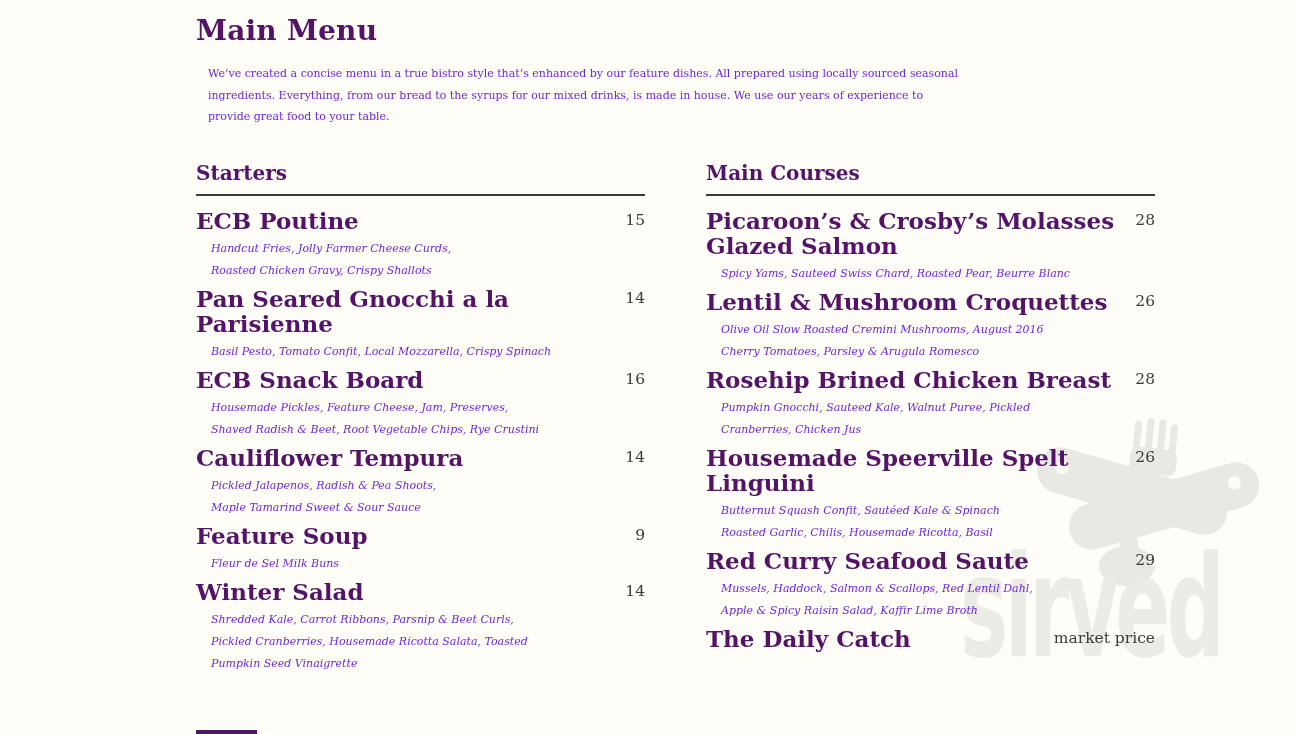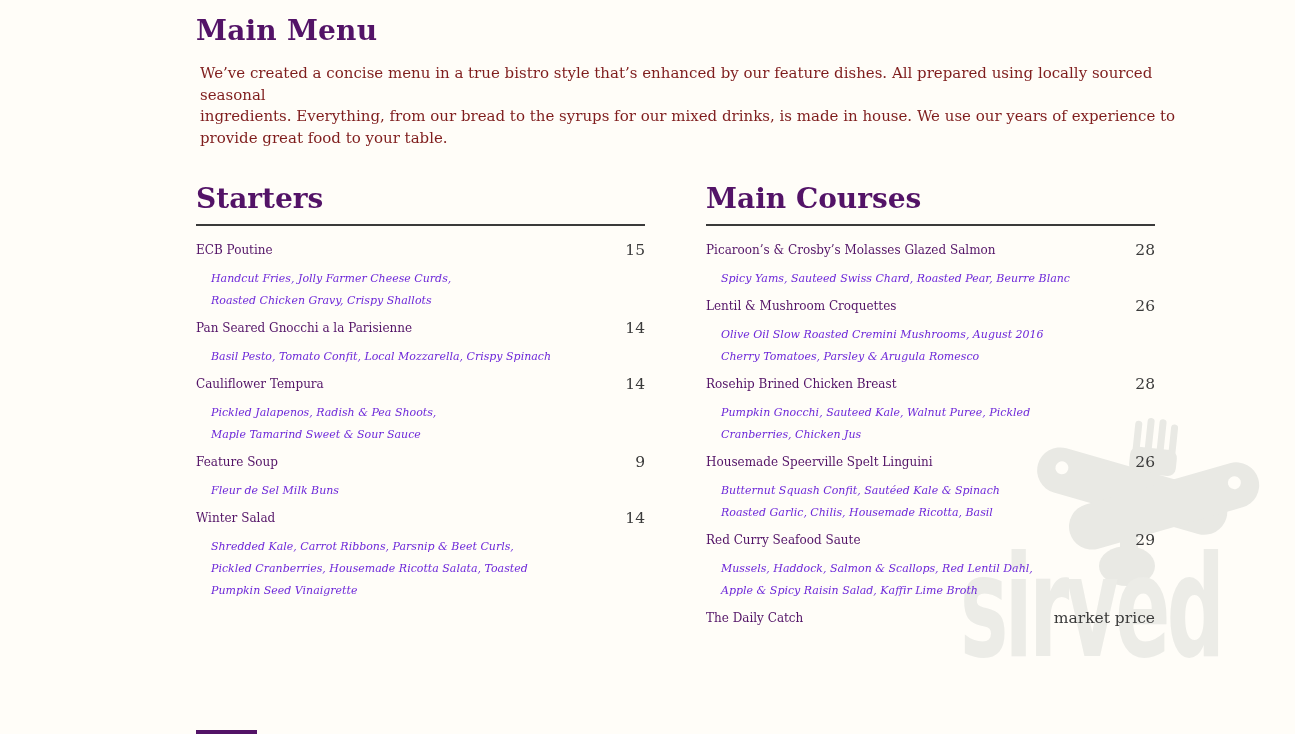--- a/index.html
+++ b/index.html
@@ -31,46 +31,46 @@
 
   .page-title {
     color: #531367;
     font-size: 28px;
     font-weight: 700;
     margin: 0 0 16px 0;
     letter-spacing: 0.2px;
   }
 
   .intro {
-    font-size: 15px;
+    font-size: 11px;
     line-height: 21.5px;
-    color: #7f1d1d;
-    margin: 0 0 33px 4px;
+    color: #6d28d9;
+    margin: 0 0 33px 12px;
     max-width: 1010px;
     white-space: pre-line;
   }
 
   .columns { display: flex; gap: 61px; width: 959px; }
   .col { width: 449px; flex: 0 0 449px; }
 
   .section-heading {
     color: #531367;
-    font-size: 28px;
+    font-size: 20px;
     font-weight: 700;
     margin: 0 0 9px 0;
   }
   .rule { border-top: 2px solid #3a3a3a; height: 0; margin-bottom: 4px; }
 
   .item { margin-top: 4px; }
   .items .item:first-child { margin-top: 12px; }
   .item-head { display: flex; justify-content: space-between; align-items: flex-start; }
   .item-name {
     color: #531367;
-    font-size: 12px;
-    font-weight: 400;
+    font-size: 23px;
+    font-weight: 700;
     line-height: 25px;
     margin: 0;
     flex: 1 1 auto;
     padding-right: 12px;
   }
   .item-price {
     font-size: 15.5px;
     color: #3a3a3a;
     white-space: nowrap;
     flex: 0 0 auto;
@@ -150,20 +150,28 @@
   </div>
 
   <div class="item">
     <div class="item-head">
       <h3 class="item-name">Pan Seared Gnocchi a la Parisienne</h3>
       <div class="item-price">14</div>
     </div>
     <p class="item-desc">Basil Pesto, Tomato Confit, Local Mozzarella, Crispy Spinach</p>
   </div>
 
+  <div class="item">
+    <div class="item-head">
+      <h3 class="item-name">ECB Snack Board</h3>
+      <div class="item-price">16</div>
+    </div>
+    <p class="item-desc">Housemade Pickles, Feature Cheese, Jam, Preserves,
+Shaved Radish &amp; Beet, Root Vegetable Chips, Rye Crustini</p>
+  </div>
 
   <div class="item">
     <div class="item-head">
       <h3 class="item-name">Cauliflower Tempura</h3>
       <div class="item-price">14</div>
     </div>
     <p class="item-desc">Pickled Jalapenos, Radish &amp; Pea Shoots,
 Maple Tamarind Sweet &amp; Sour Sauce</p>
   </div>
 

